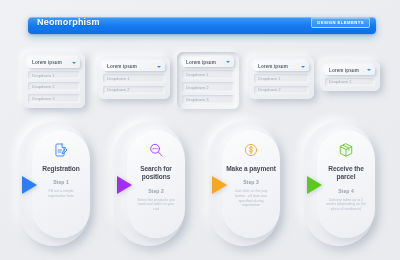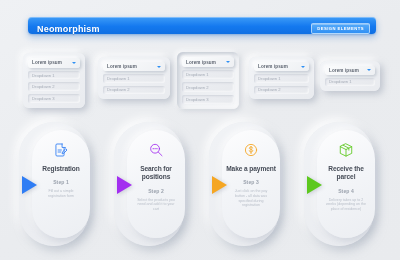--- a/index.html
+++ b/index.html
@@ -18,21 +18,21 @@
   
   .header-bar {
     position: absolute;
     left: 28px; top: 17px;
     width: 348px; height: 17px;
     border-radius: 4px;
     background: linear-gradient(180deg, #3d9bf7 0%, #1479ef 55%, #0f6fe3 100%);
     box-shadow: 0 3px 7px rgba(20,100,200,0.32),
                 0 1px 2px rgba(20,100,200,0.25),
                 inset 0 1px 0 rgba(255,255,255,0.35);
-    display: flex; align-items: flex-end;
+    display: flex; align-items: flex-start;
     padding: 0 6px 0 9px;
   }
   .header-title {
     color: #ffffff;
     font-size: 9px;
     font-weight: bold;
     letter-spacing: 0.2px;
     text-shadow: 0 1px 1px rgba(0,60,140,0.35);
     flex: 1;
   }

